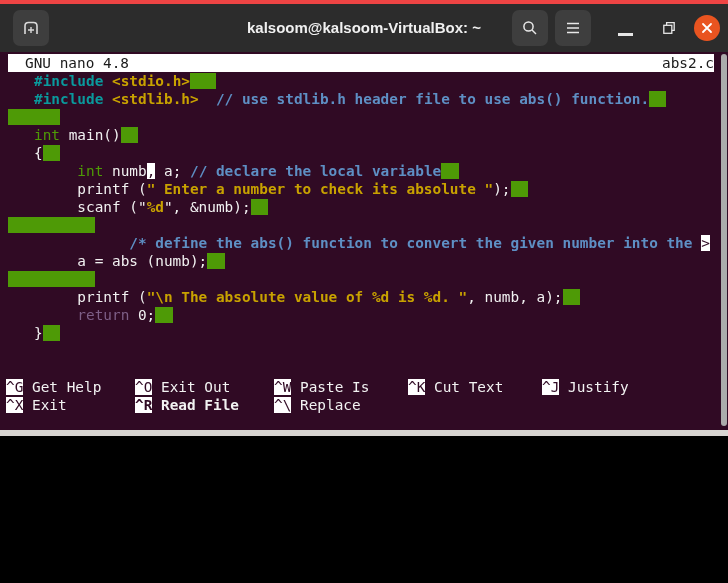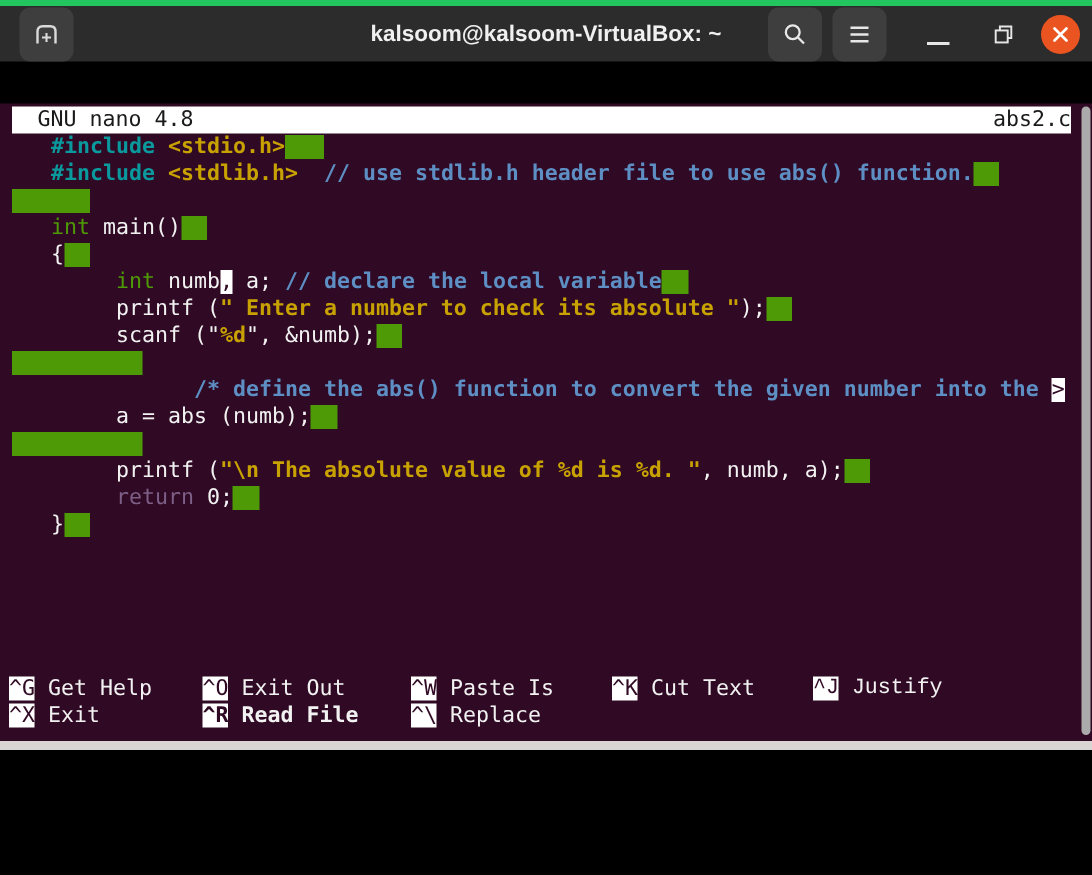--- a/index.html
+++ b/index.html
@@ -1,56 +1,56 @@
 <!DOCTYPE html>
 <html style="--bg_titlebar: #2C2C2C; --bg_titlebar_button: #3E3E3E; --titlebar_icon: #E6E6E6; --accent_close: #E95420; --bg_terminal: #300A24; --fg_default: #F2F2F2; --bg_nano_header: #FFFFFF; --fg_nano_header: #1A1A1A; --syntax_green: #4E9A06; --syntax_cyan: #0A9A9D; --syntax_yellow: #C8A200; --syntax_blue: #5E8FC4; --syntax_magenta: #7E5F87; --cursor_bg: #FFFFFF; --scrollbar: #ABABAB; --window_bottom_edge: #D8D5D2;"><head>
 <meta charset="utf-8">
 <style>
   html,body{margin:0;padding:0;background:#000;}
   .window{width:728px;height:583px;overflow:hidden;position:relative;
           font-family:"DejaVu Sans Mono","Liberation Mono",monospace;font-size:14.4px;line-height:18px;}
 
   
-  .titlebar{height:41px;box-sizing:border-box;background:var(--bg_titlebar);border-top:4px solid #22c55e;
+  .titlebar{height:52px;box-sizing:border-box;background:var(--bg_titlebar);border-top:4px solid #ef4444;
             display:flex;align-items:center;position:relative;color:var(--titlebar_icon);}
   .tb-btn{width:36px;height:36px;border-radius:7px;background:var(--bg_titlebar_button);
           display:flex;align-items:center;justify-content:center;flex:0 0 auto;}
   .tb-newtab{margin-left:13px;}
   .tb-search{margin-left:auto;}
   .tb-menu{margin-left:7px;}
   .win-title{position:absolute;left:0;right:0;top:0;bottom:0;display:flex;align-items:center;justify-content:center;
              font-family:"Liberation Sans","DejaVu Sans",sans-serif;font-weight:bold;font-size:15px;color:#F0F0F0;pointer-events:none;}
   .tb-min{margin-left:27px;width:15px;height:2.5px;background:var(--titlebar_icon);align-self:center;margin-top:13px;}
   .tb-restore{margin-left:28px;display:flex;align-items:center;}
   .tb-close{margin-left:17px;margin-right:8px;width:26px;height:26px;border-radius:50%;background:var(--accent_close);
             display:flex;align-items:center;justify-content:center;}
 
   
-  .terminal{height:425px;background:var(--bg_terminal);position:relative;box-sizing:border-box;
-            padding:2px 0 8px 8px;color:var(--fg_default);margin-top:28px;}
+  .terminal{height:378px;background:var(--bg_terminal);position:relative;box-sizing:border-box;
+            padding:2px 0 8px 8px;color:var(--fg_default);}
   .nano-header{height:18px;background:var(--bg_nano_header);color:var(--fg_nano_header);
                margin-right:14px;display:flex;white-space:pre;}
   .nh-left{padding-left:17px;flex:1;}
   .nh-center{flex:0 0 auto;}
   .nh-right{flex:1;text-align:right;padding-right:17px;}
 
   .code{white-space:pre;}
   .line{height:18px;}
   .tk-plain{color:var(--fg_default);}
   .tk-preproc{color:var(--syntax_cyan);font-weight:bold;}
   .tk-string{color:var(--syntax_yellow);font-weight:bold;}
   .tk-comment{color:var(--syntax_blue);font-weight:bold;}
   .tk-type{color:var(--syntax_green);}
   .tk-kw{color:var(--syntax_magenta);}
   .tk-block{background:var(--syntax_green);}
   .tk-cursor{background:var(--cursor_bg);color:var(--bg_terminal);}
   .tk-wrap{background:#FFFFFF;color:var(--bg_terminal);}
 
   
-  .menu{position:absolute;left:0;right:0;bottom:8px;}
+  .menu{position:absolute;left:0;right:0;bottom:16px;}
   .menu-row{position:relative;height:18px;width:100%;}
   .menu-item{position:absolute;top:0;white-space:pre;}
   .menu-key{background:#FFFFFF;color:var(--bg_terminal);}
   .menu-label{color:var(--fg_default);}
 
   .scrollbar{position:absolute;top:2px;bottom:4px;right:1px;width:6px;border-radius:3px;background:var(--scrollbar);}
   .bottom-strip{height:6px;background:var(--window_bottom_edge);}
   svg{display:block;}
 </style>
 </head>
@@ -114,21 +114,21 @@
     </div>
 
     <div class="code"><div class="line"><span class="tk-plain">   </span><span class="tk-preproc">#include</span><span class="tk-plain"> </span><span class="tk-string">&lt;stdio.h&gt;</span><span class="tk-block">   </span></div><div class="line"><span class="tk-plain">   </span><span class="tk-preproc">#include</span><span class="tk-plain"> </span><span class="tk-string">&lt;stdlib.h&gt;</span><span class="tk-plain">  </span><span class="tk-comment">// use stdlib.h header file to use abs() function.</span><span class="tk-block">  </span></div><div class="line"><span class="tk-block">      </span></div><div class="line"><span class="tk-plain">   </span><span class="tk-type">int</span><span class="tk-plain"> main()</span><span class="tk-block">  </span></div><div class="line"><span class="tk-plain">   {</span><span class="tk-block">  </span></div><div class="line"><span class="tk-plain">        </span><span class="tk-type">int</span><span class="tk-plain"> numb</span><span class="tk-cursor">,</span><span class="tk-plain"> a; </span><span class="tk-comment">// declare the local variable</span><span class="tk-block">  </span></div><div class="line"><span class="tk-plain">        printf (</span><span class="tk-string">" Enter a number to check its absolute "</span><span class="tk-plain">);</span><span class="tk-block">  </span></div><div class="line"><span class="tk-plain">        scanf ("</span><span class="tk-string">%d</span><span class="tk-plain">", &amp;numb);</span><span class="tk-block">  </span></div><div class="line"><span class="tk-block">          </span></div><div class="line"><span class="tk-plain">              </span><span class="tk-comment">/* define the abs() function to convert the given number into the </span><span class="tk-wrap">&gt;</span></div><div class="line"><span class="tk-plain">        a = abs (numb);</span><span class="tk-block">  </span></div><div class="line"><span class="tk-block">          </span></div><div class="line"><span class="tk-plain">        printf (</span><span class="tk-string">"\n The absolute value of %d is %d. "</span><span class="tk-plain">, numb, a);</span><span class="tk-block">  </span></div><div class="line"><span class="tk-plain">        </span><span class="tk-kw">return</span><span class="tk-plain"> 0;</span><span class="tk-block">  </span></div><div class="line"><span class="tk-plain">   }</span><span class="tk-block">  </span></div></div>
 
     <div class="menu">
       <div class="menu-row">
           <span class="menu-item" style="left: 6px;"><span class="menu-key">^G</span><span class="menu-label"> Get Help</span></span>
           <span class="menu-item" style="left: 135px;"><span class="menu-key">^O</span><span class="menu-label"> Exit Out</span></span>
           <span class="menu-item" style="left: 274px;"><span class="menu-key">^W</span><span class="menu-label"> Paste Is</span></span>
           <span class="menu-item" style="left: 408px;"><span class="menu-key">^K</span><span class="menu-label"> Cut Text</span></span>
-          <span class="menu-item" style="left: 542px; font-family: Liberation Mono, monospace;"><span class="menu-key">^J</span><span class="menu-label"> Justify</span></span>
+          <span class="menu-item" style="left: 542px;"><span class="menu-key">^J</span><span class="menu-label"> Justify</span></span>
         </div>
       <div class="menu-row">
           <span class="menu-item" style="left: 6px;"><span class="menu-key">^X</span><span class="menu-label"> Exit</span></span>
           <span class="menu-item" style="left: 135px; font-weight: bold;"><span class="menu-key">^R</span><span class="menu-label"> Read File</span></span>
           <span class="menu-item" style="left: 274px;"><span class="menu-key">^\</span><span class="menu-label"> Replace</span></span>
         </div>
     </div>
 
     <div class="scrollbar"></div>
   </div>

